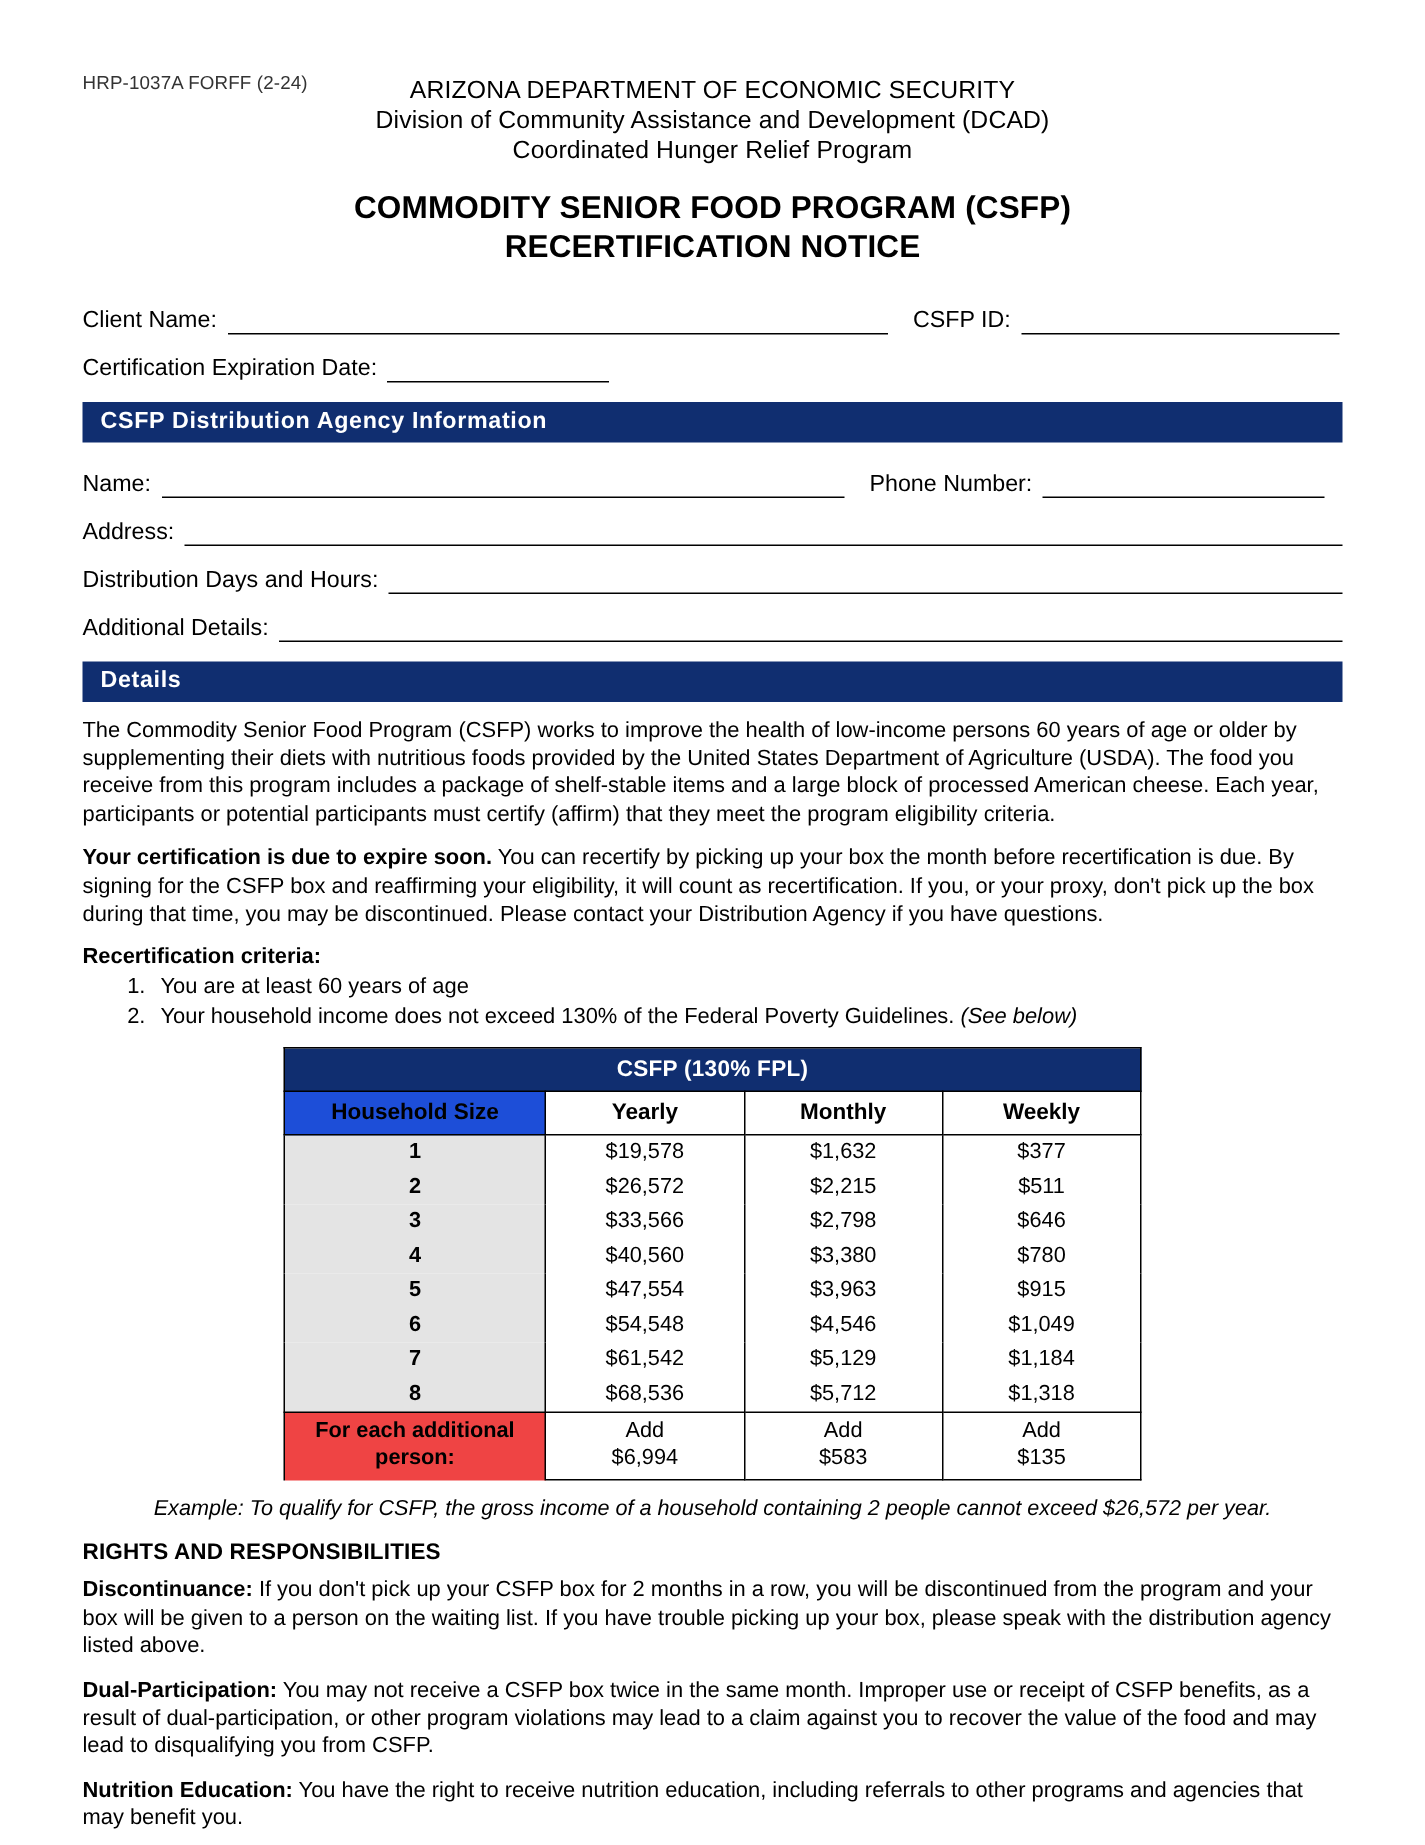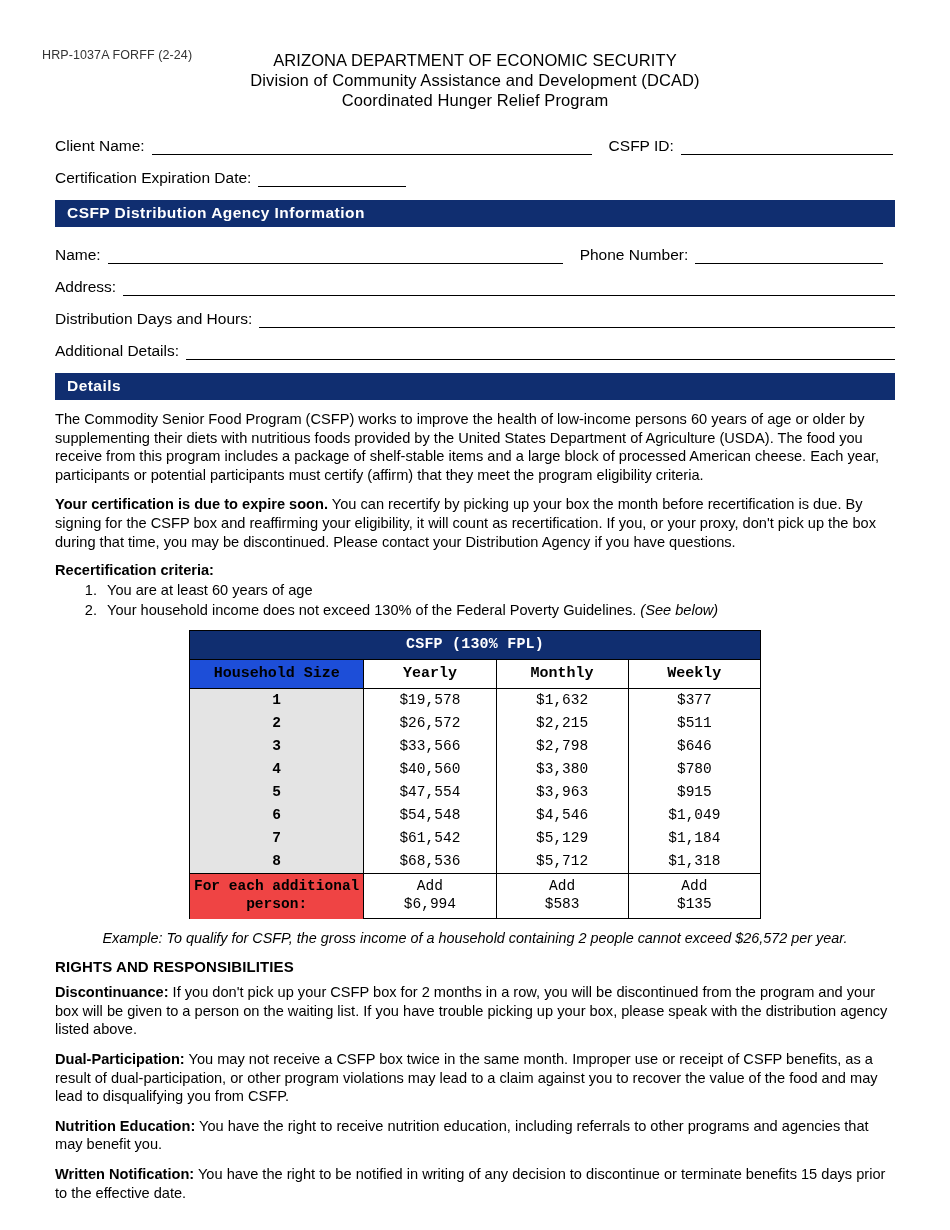--- a/index.html
+++ b/index.html
@@ -20,21 +20,21 @@
     position: relative;
     width: 950px;
     height: 1230px;
     box-sizing: border-box;
     padding: 0 55px;
   }
 
   
   .form-code {
     position: absolute;
-    left: 42px;
+    left: 55px;
     top: 48px;
     font-size: 12.5px;
     color: #333333;
     letter-spacing: 0.1px;
   }
 
   
   .doc-header {
     padding-top: 50px;
     text-align: center;
@@ -117,21 +117,20 @@
   .table-wrap {
     display: flex;
     justify-content: center;
     margin: 7px 0 10px 0;
   }
   table.fpl {
     border-collapse: collapse;
     width: 572px;
     table-layout: fixed;
     font-size: 14.5px;
-    font-family: Liberation Mono, monospace;
   }
   table.fpl th, table.fpl td {
     border: 1.2px solid #000000;
     text-align: center;
     padding: 2px 4px;
     line-height: 19px;
   }
   table.fpl th.tbl-title {
     background: #102E70;
     color: #ffffff;
@@ -190,20 +189,24 @@
 <body>
 
 <div class="page">
 
   <div class="form-code">HRP-1037A FORFF (2-24)</div>
 
   <div class="doc-header">
     <div class="agency-line l1">ARIZONA DEPARTMENT OF ECONOMIC SECURITY</div>
     <div class="agency-line">Division of Community Assistance and Development (DCAD)</div>
     <div class="agency-line">Coordinated Hunger Relief Program</div>
+    <div class="title-block">
+      <div>COMMODITY SENIOR FOOD PROGRAM (CSFP)</div>
+      <div>RECERTIFICATION NOTICE</div>
+    </div>
   </div>
 
   <div class="fields">
     <div class="field-row">
       <span class="field-label">Client Name:</span>
       <span class="rule w-client"></span>
       <span class="field-label spacer-right">CSFP ID:</span>
       <span class="rule w-csfpid"></span>
     </div>
     <div class="field-row">

